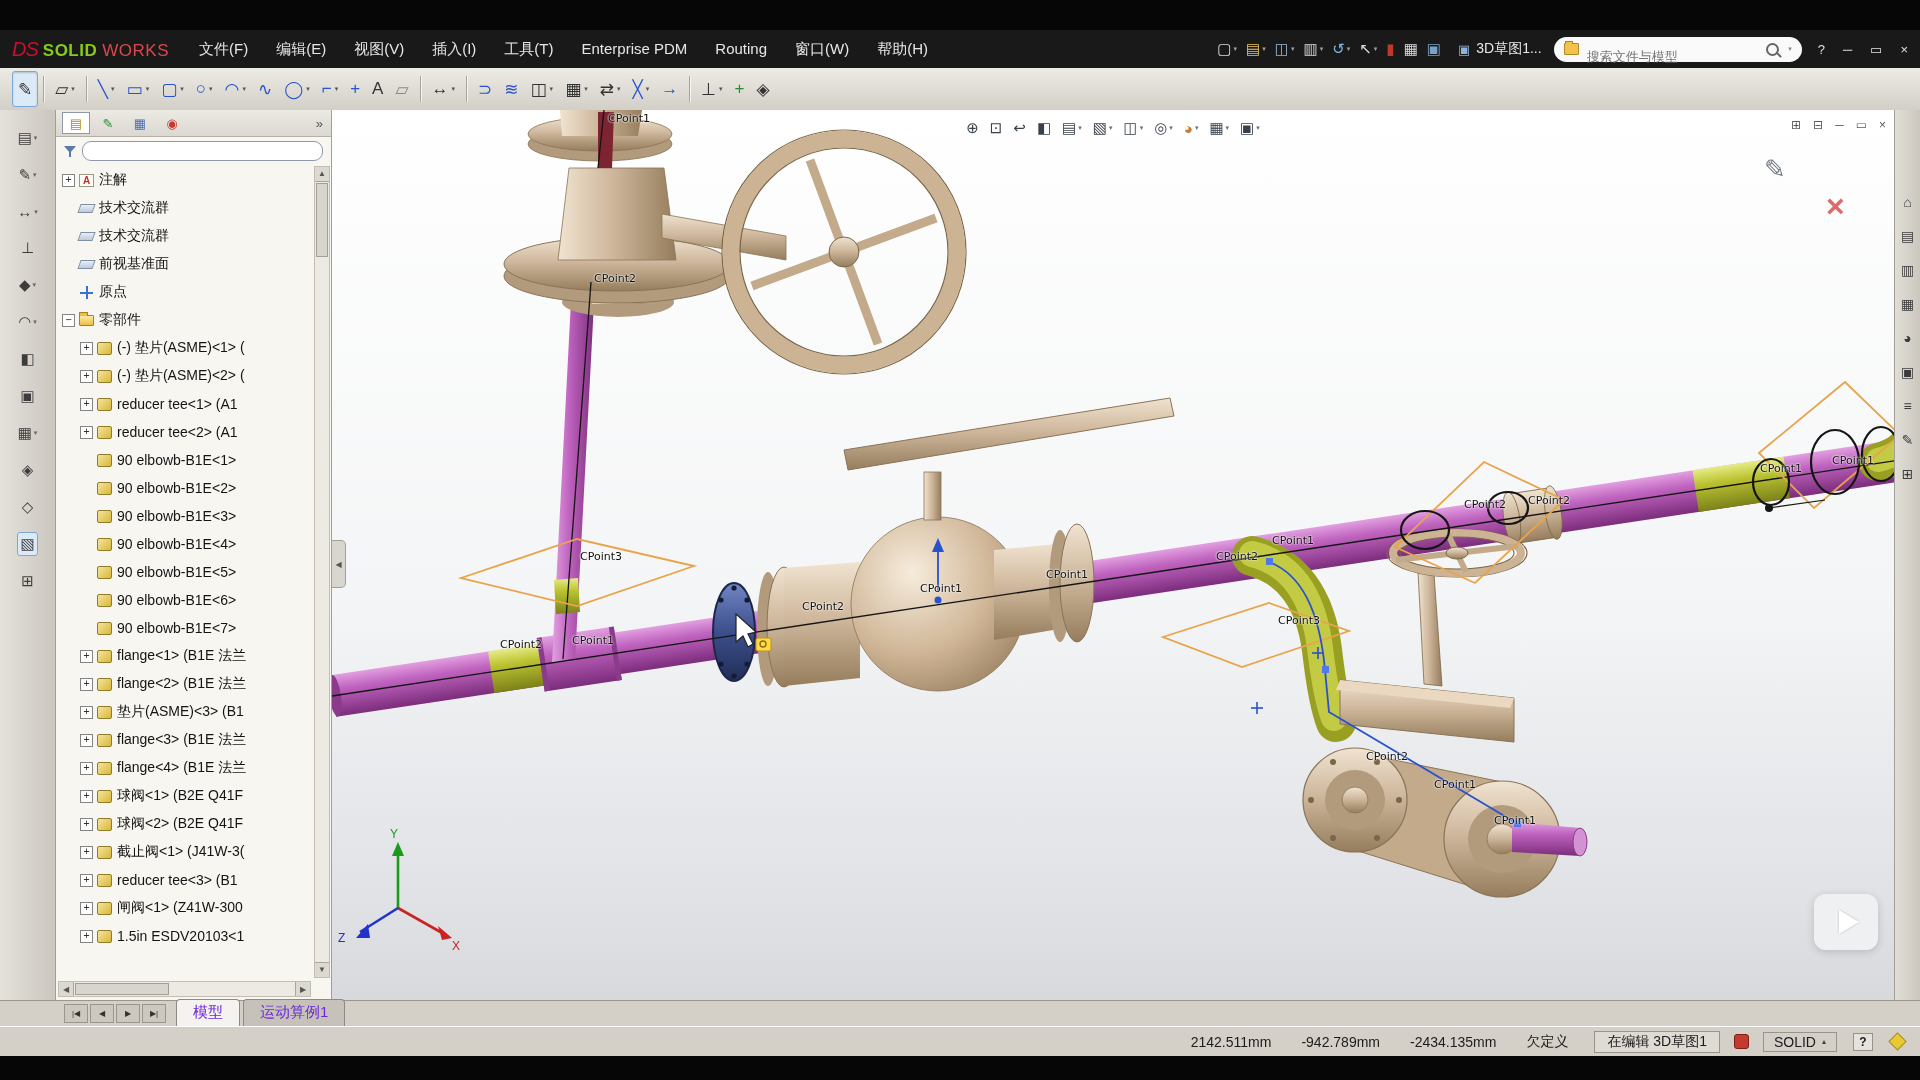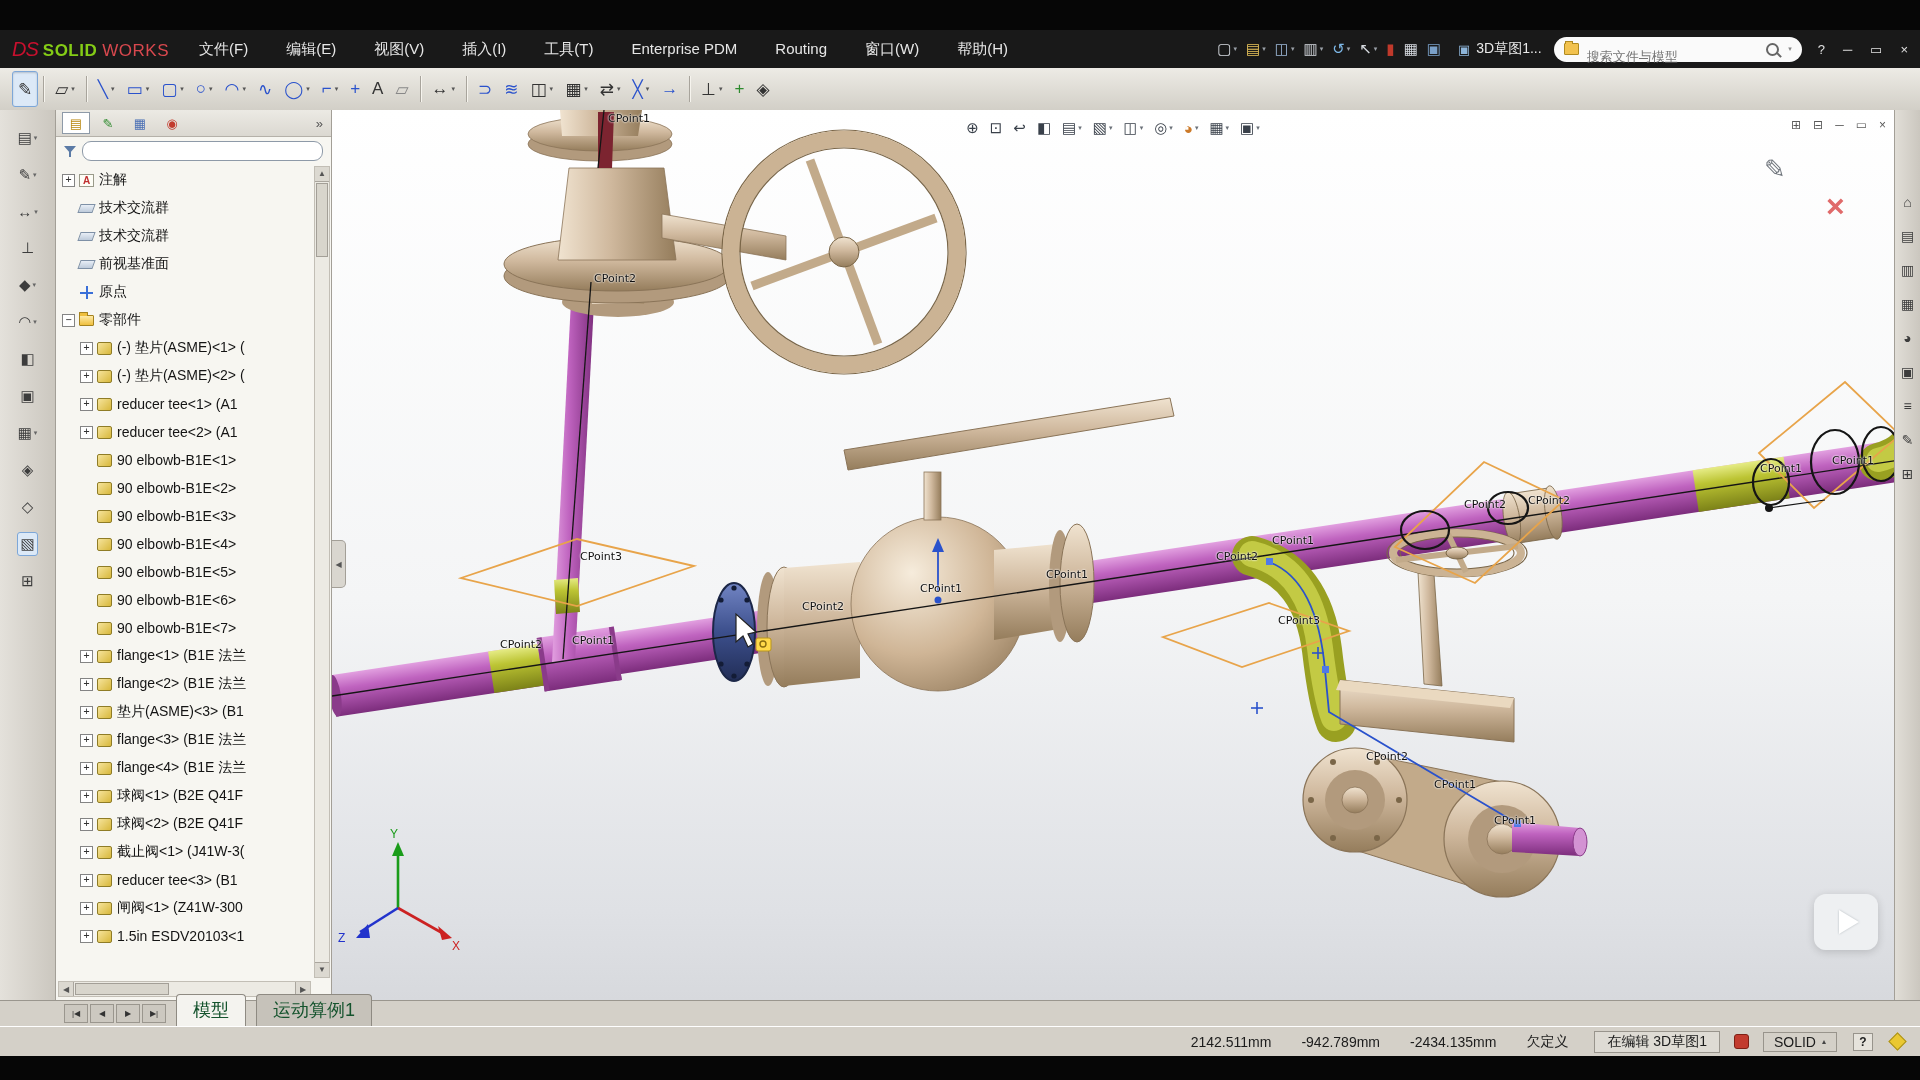--- a/index.html
+++ b/index.html
@@ -8,21 +8,21 @@
   
   #strip-top{position:absolute;top:0;left:0;right:0;height:30px;background:#060606;}
   #strip-bottom{position:absolute;top:1056px;height:24px;left:0;right:0;background:#060606;}
   
   #menubar{position:absolute;top:30px;height:38px;left:0;right:0;background:#191919;
            display:flex;align-items:center;padding:0 12px;}
   #logo{display:flex;align-items:baseline;gap:5px;margin-right:20px;flex:none;}
   .ds-mark{color:#c8102e;font-weight:normal;font-style:italic;font-size:20px;letter-spacing:-1px;}
   .sw-a{color:#84cc16;font-weight:bold;font-size:17px;letter-spacing:.5px;}
   .sw-b{color:#d8484e;font-size:17px;letter-spacing:.5px;}
-  #menus{display:flex;gap:18px;flex:none;}
+  #menus{display:flex;gap:8px;flex:none;}
   .menu-item{color:#e6e6e6;font-size:15px;padding:5px 10px;white-space:nowrap;}
   #std-icons{display:flex;align-items:center;gap:3px;margin-left:auto;}
   .std-cell{display:flex;align-items:center;padding:2px 3px;font-size:15px;color:#d6dae0;}
   .std-cell .glyph{display:inline-block;}
   .std-cell .caret{font-size:7px;color:#9aa0a8;margin-left:2px;}
   #doc-title{display:flex;align-items:center;gap:6px;color:#e8e8e8;font-size:14px;margin-left:14px;white-space:nowrap;}
   #doc-title .icon{color:#8db4d8;font-size:13px;}
   #searchbox{display:flex;align-items:center;gap:6px;background:#fafafa;border-radius:13px;height:25px;
              padding:0 10px;margin-left:12px;width:228px;flex:none;}
   #search-input{border:none;outline:none;background:transparent;font-size:13px;flex:1;min-width:0;color:#333;
@@ -121,22 +121,22 @@
   #collapse-tab{position:absolute;left:0;top:430px;width:13px;height:46px;background:#d9d6cf;
                 border:1px solid #a39f97;border-left:none;border-radius:0 5px 5px 0;display:flex;
                 align-items:center;justify-content:center;font-size:8px;color:#555;z-index:5;}
   
   #tabbar{position:absolute;top:1000px;height:26px;left:0;right:0;background:#d4d0c8;
           border-top:1px solid #9a968e;display:flex;align-items:flex-end;padding-left:64px;box-sizing:border-box;}
   #tabnav{display:flex;gap:2px;margin-right:10px;margin-bottom:3px;}
   .tnav{min-width:18px;height:17px;border:1px solid #9a968e;background:#ccc8c0;font-size:8px;
         display:flex;align-items:center;justify-content:center;color:#333;padding:0 2px;}
   #tabs{display:flex;}
-  .tab{padding:3px 16px 4px;font-size:18px;border:1px solid #8e8a82;border-bottom:none;background:#c6c2ba;
-       border-radius:4px 4px 0 0;margin-right:10px;color:#14532d;}
+  .tab{padding:3px 16px 4px;font-size:15px;border:1px solid #8e8a82;border-bottom:none;background:#c6c2ba;
+       border-radius:4px 4px 0 0;margin-right:3px;color:#6d28d9;}
   .tab.active{background:#f4f3ef;}
   #statusbar{position:absolute;top:1026px;height:30px;left:0;right:0;background:#d4d0c8;
              border-top:1px solid #fff;display:flex;align-items:center;font-size:14px;color:#1c1c1c;
              padding-right:8px;box-sizing:border-box;}
   .sb-spacer{flex:1;}
   .sb-val{margin-right:30px;}
   #sb-state{margin-right:26px;}
   #sb-editing{border:1px solid #98948c;background:#dedbd4;padding:1px 12px;margin-right:14px;white-space:nowrap;}
   #sb-alert{width:13px;height:13px;background:#c23b2e;border:1px solid #7e2015;border-radius:3px;margin-right:14px;}
   #sb-units{border:1px solid #98948c;padding:1px 10px;display:flex;gap:6px;align-items:center;margin-right:16px;}

